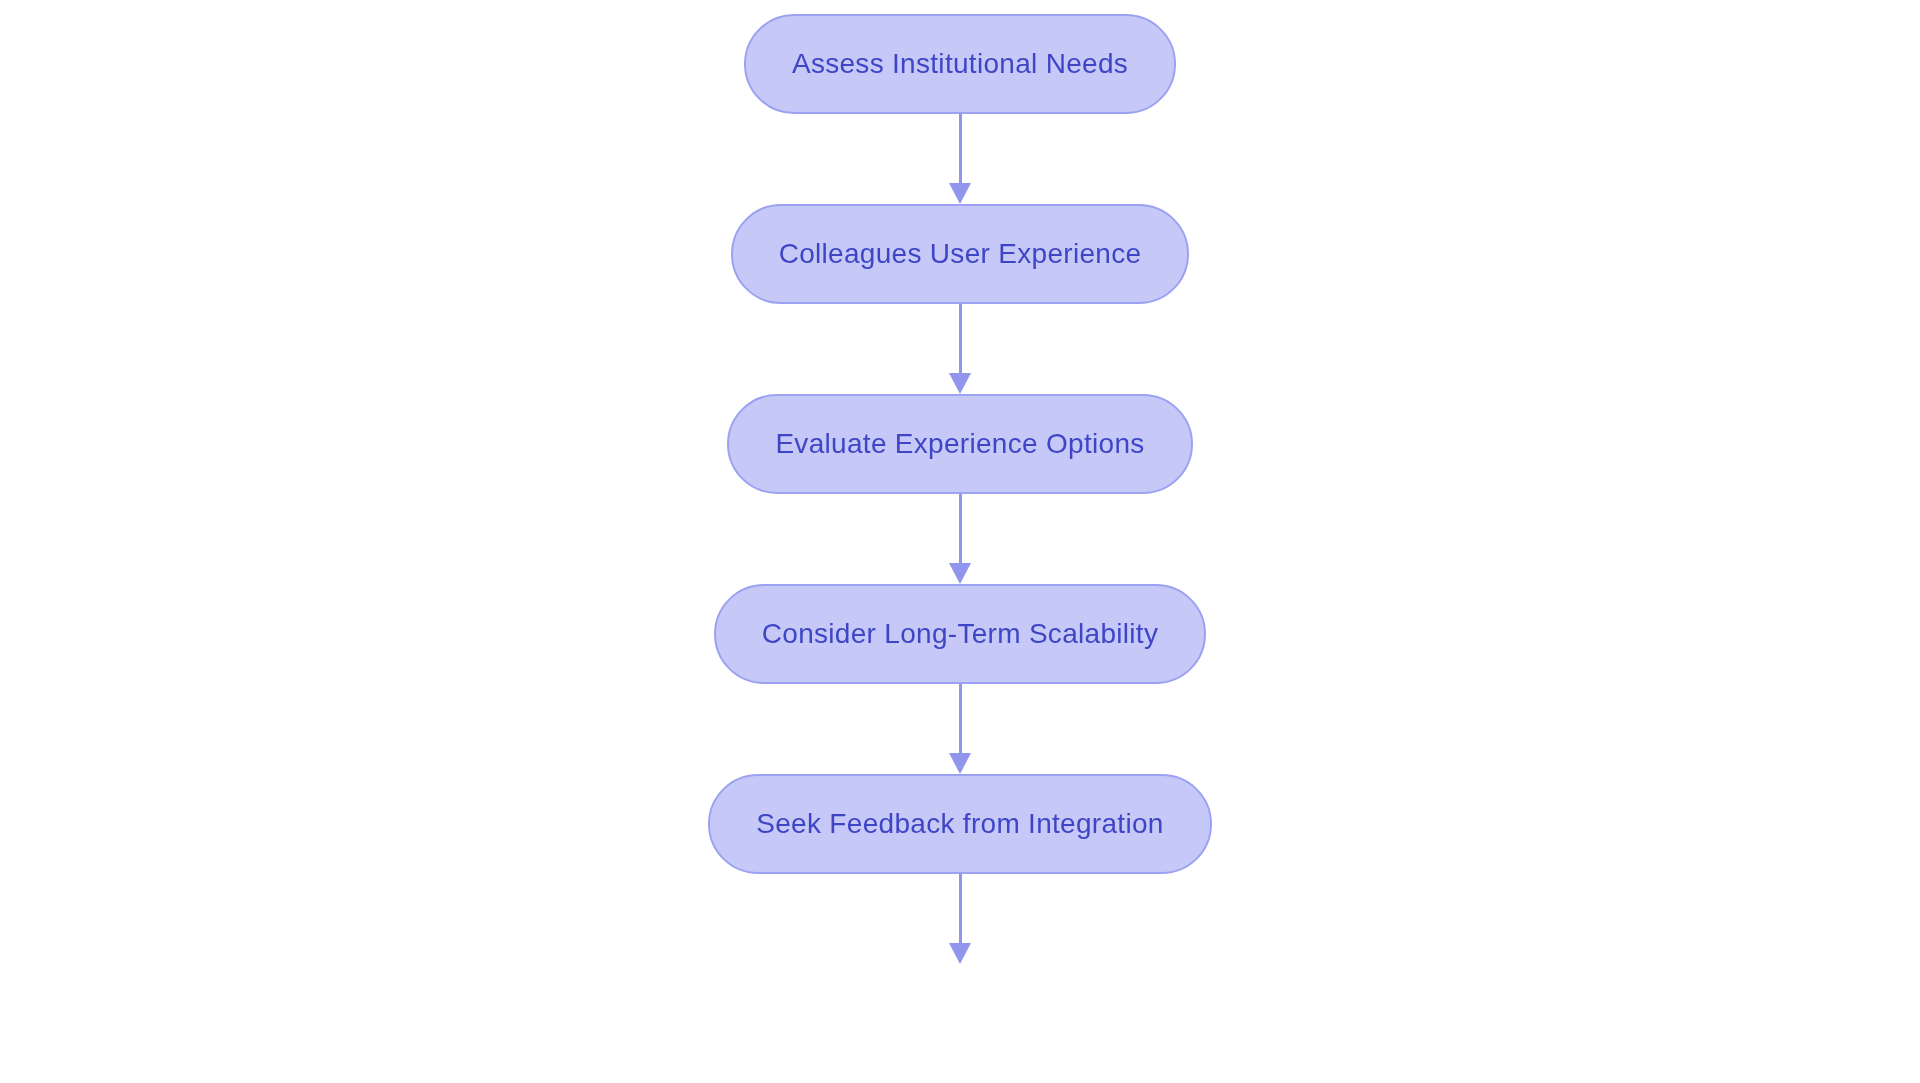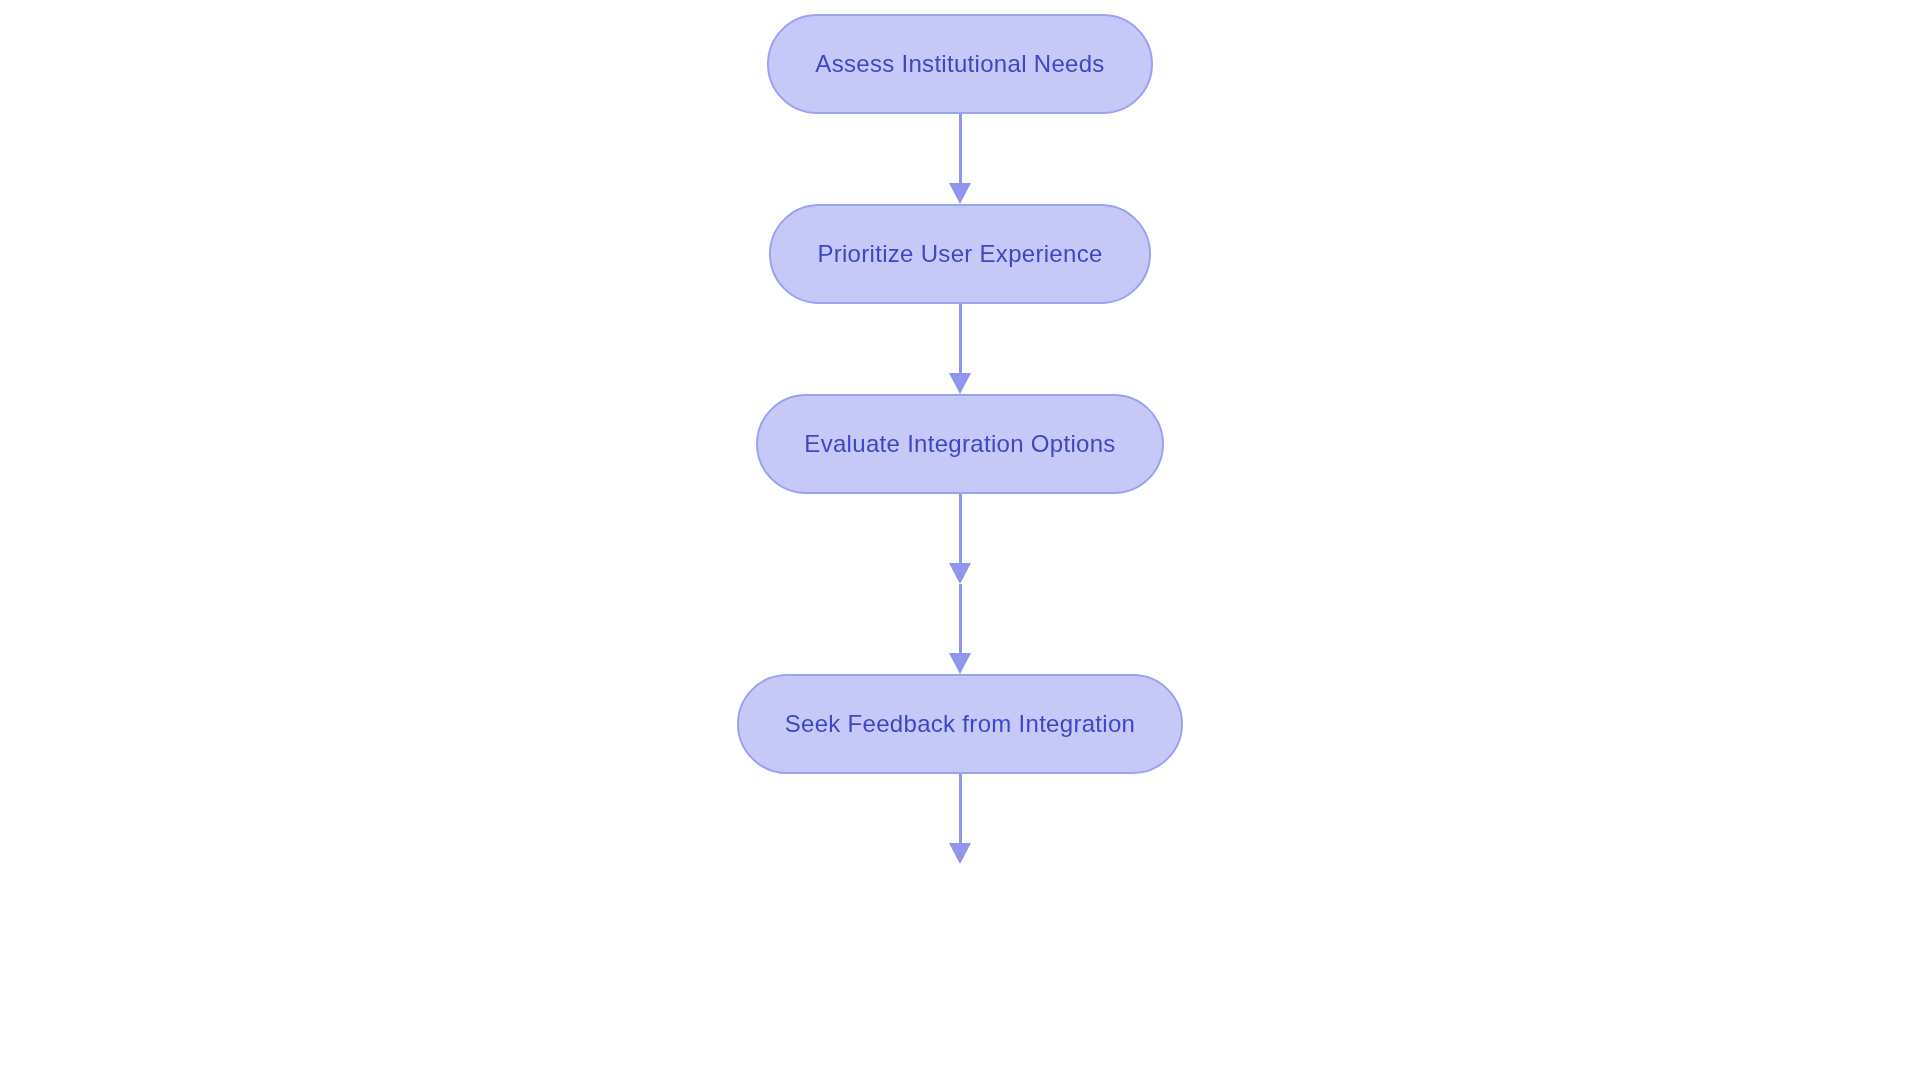--- a/index.html
+++ b/index.html
@@ -23,21 +23,21 @@
     display: flex;
     align-items: center;
     justify-content: center;
     background: var(--node-fill, #c6c9f7);
     border: 2px solid var(--node-border, #9ca2f2);
     border-radius: 50px;
     flex: 0 0 auto;
   }
   .node-label {
     color: var(--node-text, #3f46c6);
-    font-size: 24px;
+    font-size: 28px;
     letter-spacing: 0.3px;
     white-space: nowrap;
   }
   .flow-arrow {
     height: 90px;
     width: 24px;
     display: flex;
     flex-direction: column;
     align-items: center;
     flex: 0 0 auto;
@@ -63,37 +63,40 @@
   <div class="flow-node">
     <span class="node-label">Assess Institutional Needs</span>
   </div>
 
   <div class="flow-arrow">
     <div class="arrow-shaft"></div>
     <div class="arrow-head"></div>
   </div>
 
   <div class="flow-node">
-    <span class="node-label">Prioritize User Experience</span>
+    <span class="node-label">Colleagues User Experience</span>
   </div>
 
   <div class="flow-arrow">
     <div class="arrow-shaft"></div>
     <div class="arrow-head"></div>
   </div>
 
   <div class="flow-node">
-    <span class="node-label">Evaluate Integration Options</span>
+    <span class="node-label">Evaluate Experience Options</span>
   </div>
 
   <div class="flow-arrow">
     <div class="arrow-shaft"></div>
     <div class="arrow-head"></div>
   </div>
 
+  <div class="flow-node">
+    <span class="node-label">Consider Long-Term Scalability</span>
+  </div>
 
   <div class="flow-arrow">
     <div class="arrow-shaft"></div>
     <div class="arrow-head"></div>
   </div>
 
   <div class="flow-node">
     <span class="node-label">Seek Feedback from Integration</span>
   </div>
 

